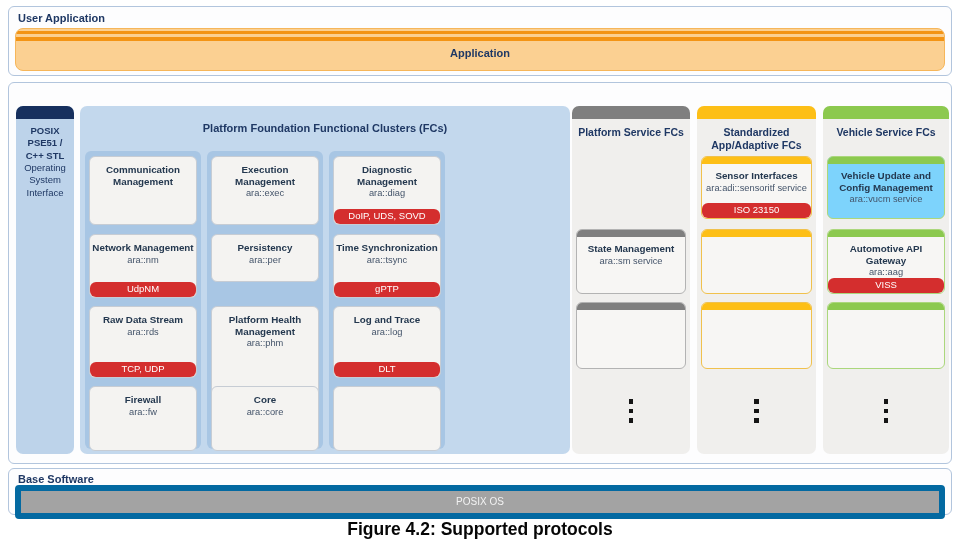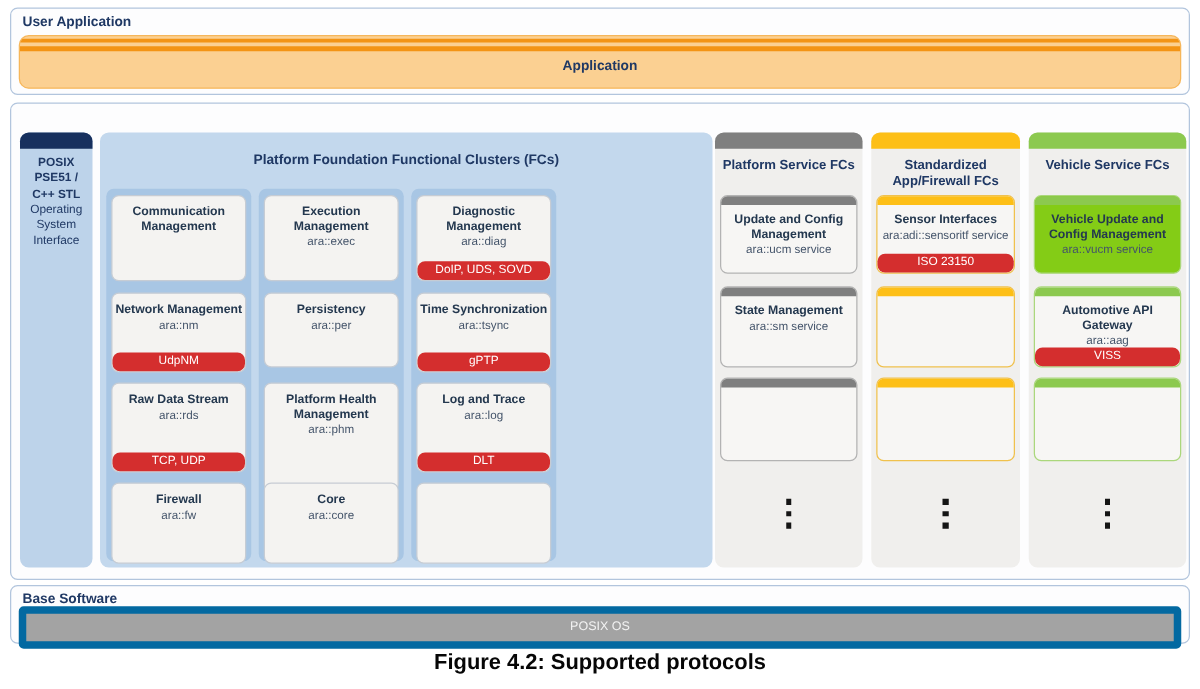--- a/index.html
+++ b/index.html
@@ -99,21 +99,21 @@
           <div class="cell" style="top: 235px; height: 65px;">
             <div class="cell-title">Firewall</div>
             <div class="cell-sub">ara::fw</div>
           </div>
         </div>
       <div class="fcol" style="left:127px;">
           <div class="cell" style="top: 5px; height: 69px;">
             <div class="cell-title">Execution Management</div>
             <div class="cell-sub">ara::exec</div>
           </div>
-          <div class="cell" style="top: 83px; height: 60px;">
+          <div class="cell" style="top: 83px; height: 48px;">
             <div class="cell-title">Persistency</div>
             <div class="cell-sub">ara::per</div>
           </div>
           <div class="cell" style="top: 155px; height: 88px;">
             <div class="cell-title">Platform Health Management</div>
             <div class="cell-sub">ara::phm</div>
           </div>
           <div class="cell" style="top: 235px; height: 65px;">
             <div class="cell-title">Core</div>
             <div class="cell-sub">ara::core</div>
@@ -135,43 +135,38 @@
             <div class="cell-sub">ara::log</div>
             <div class="badge">DLT</div>
           </div>
           <div class="cell" style="top: 235px; height: 65px;"></div>
         </div>
     </div>
 
     <div class="vcol scol" style="left: 563px; top: 23px; width: 118px; height: 348px; background: rgb(240, 239, 237);">
       <div class="col-cap" style="background: rgb(127, 127, 127);"></div>
       <div class="col-title">Platform Service FCs</div>
-    <div class="cell" style="top: 50px; height: 63px; border-color: rgb(179, 179, 179); background: rgb(247, 246, 244);">
-          <div class="cellbar" style="background: rgb(127, 127, 127);"></div>
-          <div class="cell-title padded">Update and Config Management</div>
-          <div class="cell-sub">ara::ucm service</div>
-        </div>
         <div class="cell" style="top: 123px; height: 65px; border-color: rgb(179, 179, 179); background: rgb(247, 246, 244);">
           <div class="cellbar" style="background: rgb(127, 127, 127);"></div>
           <div class="cell-title padded">State Management</div>
           <div class="cell-sub">ara::sm service</div>
         </div>
         <div class="cell" style="top: 196px; height: 67px; border-color: rgb(179, 179, 179); background: rgb(247, 246, 244);">
           <div class="cellbar" style="background: rgb(127, 127, 127);"></div>
         </div>
         <div class="ellipsis" style="top: 293px;">
           <div class="dot"></div>
           <div class="dot"></div>
           <div class="dot"></div>
         </div>
       </div>
 
     <div class="vcol scol" style="left: 688px; top: 23px; width: 119px; height: 348px; background: rgb(240, 239, 237);">
       <div class="col-cap" style="background: rgb(253, 191, 23);"></div>
-      <div class="col-title">Standardized App/Firewall FCs</div>
+      <div class="col-title">Standardized App/Adaptive FCs</div>
     <div class="cell" style="top: 50px; height: 63px; border-color: rgb(240, 193, 77); background: rgb(247, 246, 244);">
           <div class="cellbar" style="background: rgb(253, 191, 23);"></div>
           <div class="cell-title padded">Sensor Interfaces</div>
           <div class="cell-sub">ara:adi::sensoritf service</div>
           <div class="badge">ISO 23150</div>
         </div>
         <div class="cell" style="top: 123px; height: 65px; border-color: rgb(240, 193, 77); background: rgb(247, 246, 244);">
           <div class="cellbar" style="background: rgb(253, 191, 23);"></div>
         </div>
         <div class="cell" style="top: 196px; height: 67px; border-color: rgb(240, 193, 77); background: rgb(247, 246, 244);">
@@ -180,21 +175,21 @@
         <div class="ellipsis" style="top: 293px;">
           <div class="dot"></div>
           <div class="dot"></div>
           <div class="dot"></div>
         </div>
       </div>
 
     <div class="vcol scol" style="left: 814px; top: 23px; width: 126px; height: 348px; background: rgb(240, 239, 237);">
       <div class="col-cap" style="background: rgb(140, 201, 79);"></div>
       <div class="col-title">Vehicle Service FCs</div>
-    <div class="cell" style="top: 50px; height: 63px; border-color: rgb(171, 215, 124); background: #84cc16;">
+    <div class="cell" style="top: 50px; height: 63px; border-color: rgb(171, 215, 124); background: #7dd3fc;">
           <div class="cellbar" style="background: rgb(140, 201, 79);"></div>
           <div class="cell-title padded">Vehicle Update and Config Management</div>
           <div class="cell-sub">ara::vucm service</div>
         </div>
         <div class="cell" style="top: 123px; height: 65px; border-color: rgb(171, 215, 124); background: rgb(247, 246, 244);">
           <div class="cellbar" style="background: rgb(140, 201, 79);"></div>
           <div class="cell-title padded">Automotive API Gateway</div>
           <div class="cell-sub">ara::aag</div>
           <div class="badge">VISS</div>
         </div>

